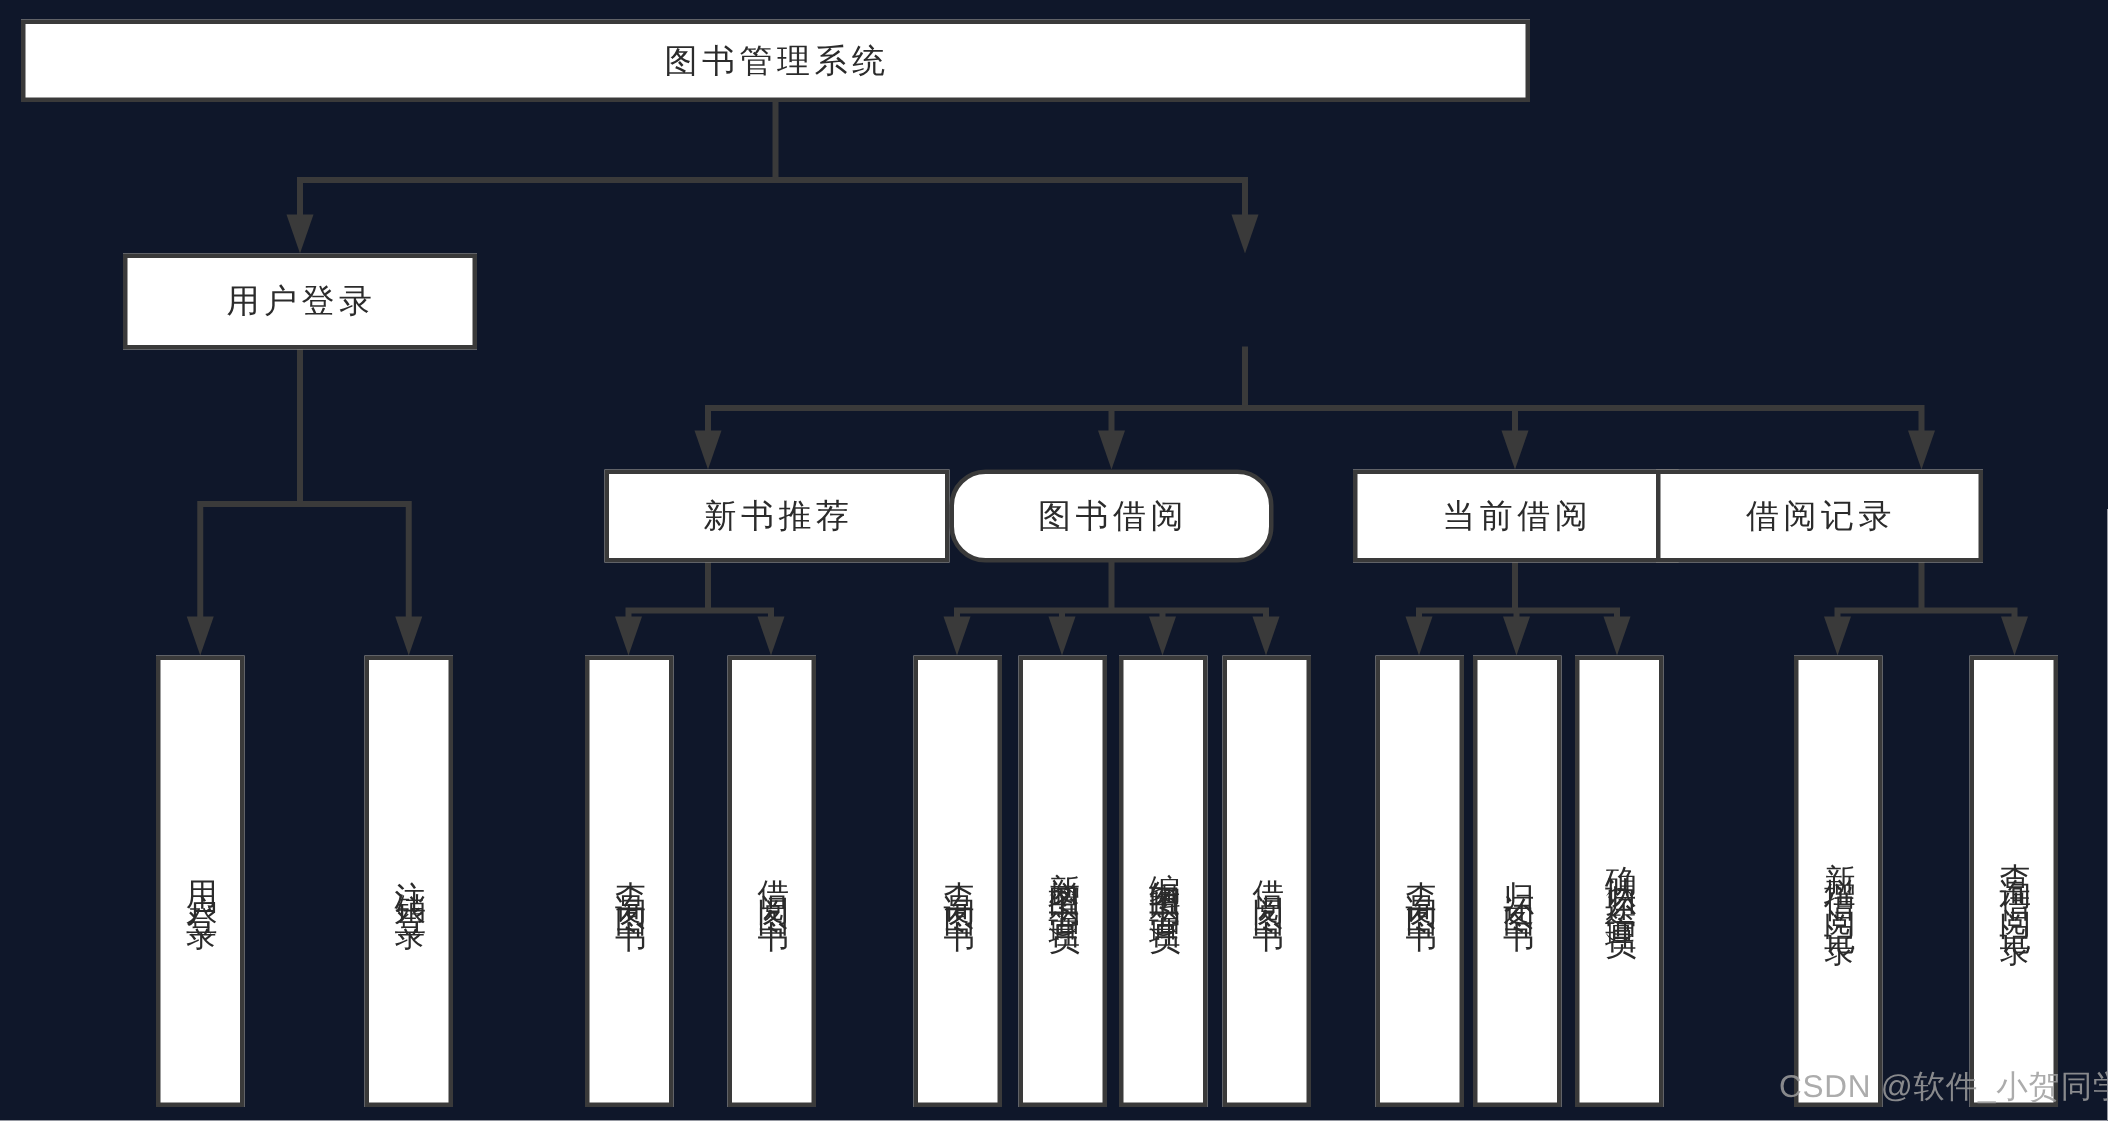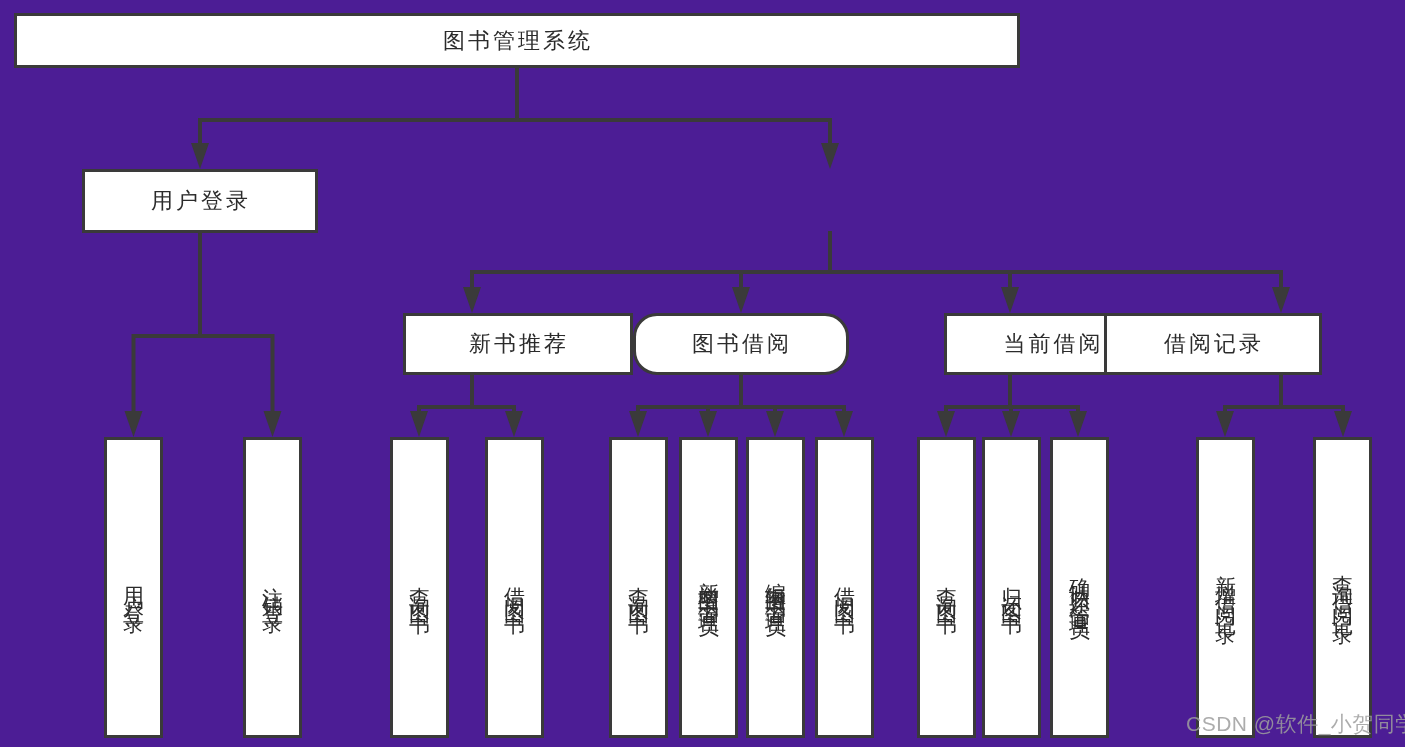--- a/index.html
+++ b/index.html
@@ -1,20 +1,20 @@
 <!DOCTYPE html>
 <html><head>
 <meta charset="utf-8">
 <style>
   html, body { margin: 0; padding: 0; background: #ffffff; }
   .stage {
     position: relative;
     width: 1405px;
     height: 747px;
-    background: #4c1d95;
+    background: #0f172a;
     font-family: "Liberation Sans", sans-serif;
     overflow: hidden;
   }
   .wires {
     position: absolute;
     left: 0; top: 0;
     width: 1405px; height: 747px;
     pointer-events: none;
   }
   .node {
@@ -39,21 +39,21 @@
   .node.v.v6 span  { letter-spacing: 10px; }
   .node.v.v9 span  { letter-spacing: 6px; }
   .node.v.v10 span { letter-spacing: 5px; }
 
   
   .n-root  { left: 14px;  top: 13px;  width: 1006px; height: 55px; }
   .n-l1a   { left: 82px;  top: 169px; width: 236px;  height: 64px; }
   .n-l1b   { left: 712px; top: 169px; width: 234px;  height: 64px; }
   .n-l2a   { left: 363px;  top: 313px; width: 230px; height: 62px; margin-left: 40px; }
   .n-l2b   { left: 633px;  top: 313px; width: 216px; height: 62px; border-radius: 24px; }
-  .n-l2c   { left: 944px;  top: 313px; width: 217px; height: 62px; text-align: right; }
+  .n-l2c   { left: 902px;  top: 313px; width: 217px; height: 62px; text-align: right; }
   .n-l2d   { left: 1104px; top: 313px; width: 218px; height: 62px; }
   .leaf    { top: 437px; width: 59px; height: 301px; }
   .n-u1 { left: 104px; }  .n-u2 { left: 243px; }
   .n-r1 { left: 390px; }  .n-r2 { left: 485px; }
   .n-b1 { left: 609px; }  .n-b2 { left: 679px; }  .n-b3 { left: 746px; }  .n-b4 { left: 815px; }
   .n-c1 { left: 917px; }  .n-c2 { left: 982px; }  .n-c3 { left: 1050px; }
   .n-d1 { left: 1196px; } .n-d2 { left: 1313px; }
 
   .watermark {
     position: absolute;

